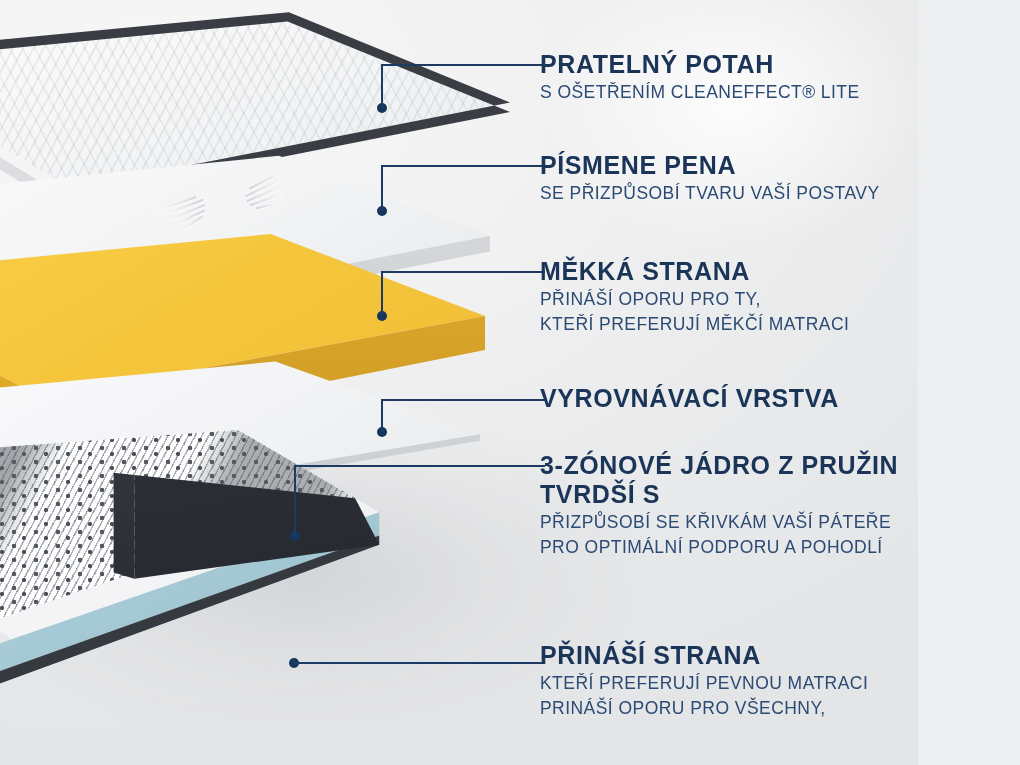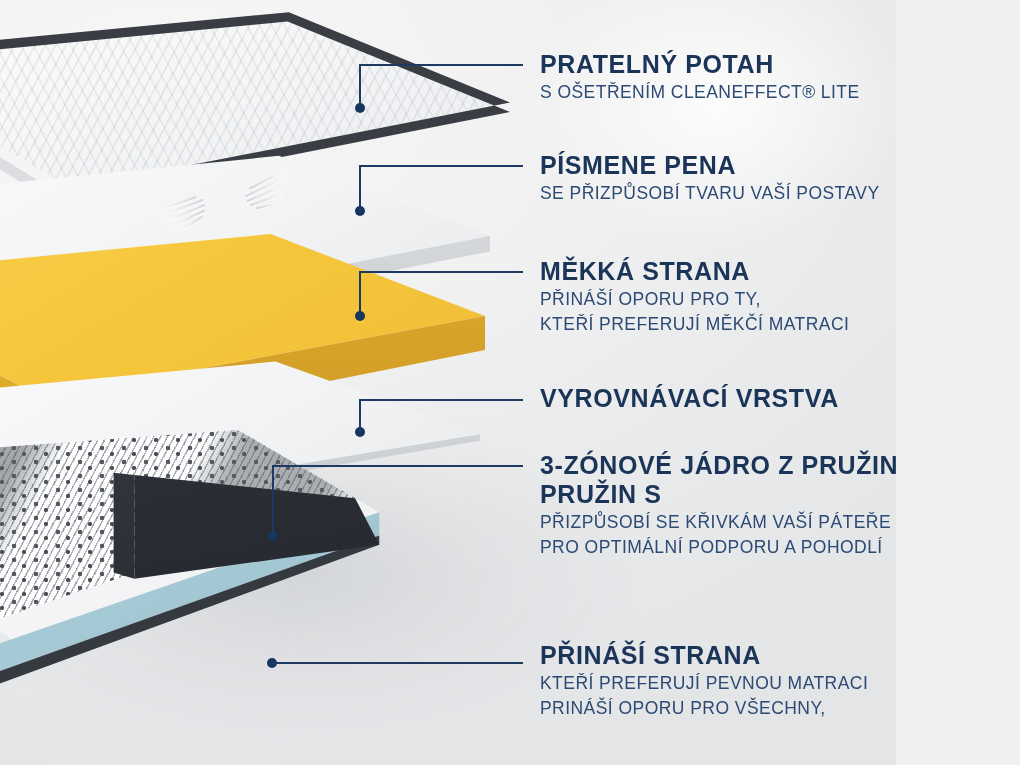--- a/index.html
+++ b/index.html
@@ -6,20 +6,21 @@
   body{
     width:1020px;height:765px;overflow:hidden;
     font-family:"Liberation Sans", sans-serif;
     background:#eeeff0;
   }
   #stage{
     position:relative;width:896px;height:765px;
     background:
       radial-gradient(120% 90% at 18% 12%, #f7f7f8 0%, #f1f1f2 38%, #e9eaeb 70%, #e4e5e7 100%);
     overflow:hidden;
+    padding-left:22px;
   }
   
   .floor-shade{
     position:absolute;left:-6%;top:46%;width:86%;height:52%;
     background:radial-gradient(60% 55% at 45% 55%, rgba(160,165,172,.30) 0%, rgba(175,180,186,.10) 48%, rgba(255,255,255,0) 76%);
     filter:blur(10px);pointer-events:none;
   }
   .corner-glow{
     position:absolute;right:-10%;top:-14%;width:60%;height:55%;
     background:radial-gradient(50% 50% at 50% 50%, rgba(255,255,255,.85) 0%, rgba(255,255,255,0) 70%);
@@ -306,21 +307,21 @@
     <p>PŘINÁŠÍ OPORU PRO TY,</p>
     <p>KTEŘÍ PREFERUJÍ MĚKČÍ MATRACI</p>
   </div>
 
   <div class="cap" style="top:384px;text-align:right;">
     <h2>VYROVNÁVACÍ VRSTVA</h2>
   </div>
 
   <div class="cap" style="top:451px;">
     <h2>3-ZÓNOVÉ JÁDRO Z PRUŽIN</h2>
-    <h2>PRUŽIN S</h2>
+    <h2>TVRDŠÍ S</h2>
     <p>PŘIZPŮSOBÍ SE KŘIVKÁM VAŠÍ PÁTEŘE</p>
     <p>PRO OPTIMÁLNÍ PODPORU A POHODLÍ</p>
   </div>
 
   <div class="cap" style="top:641px;">
     <h2>PŘINÁŠÍ STRANA</h2>
     <p>KTEŘÍ PREFERUJÍ PEVNOU MATRACI</p>
     <p>PRINÁŠÍ OPORU PRO VŠECHNY,</p>
   </div>
 

